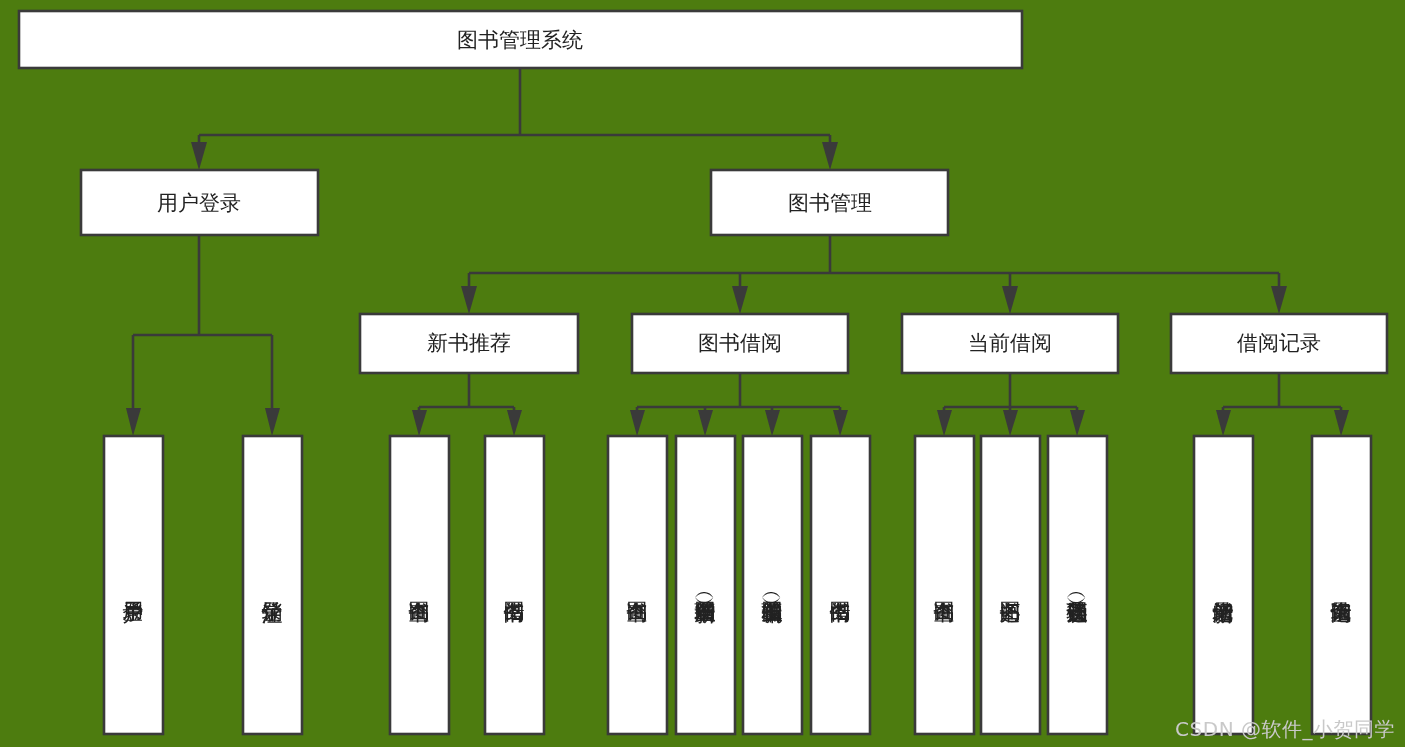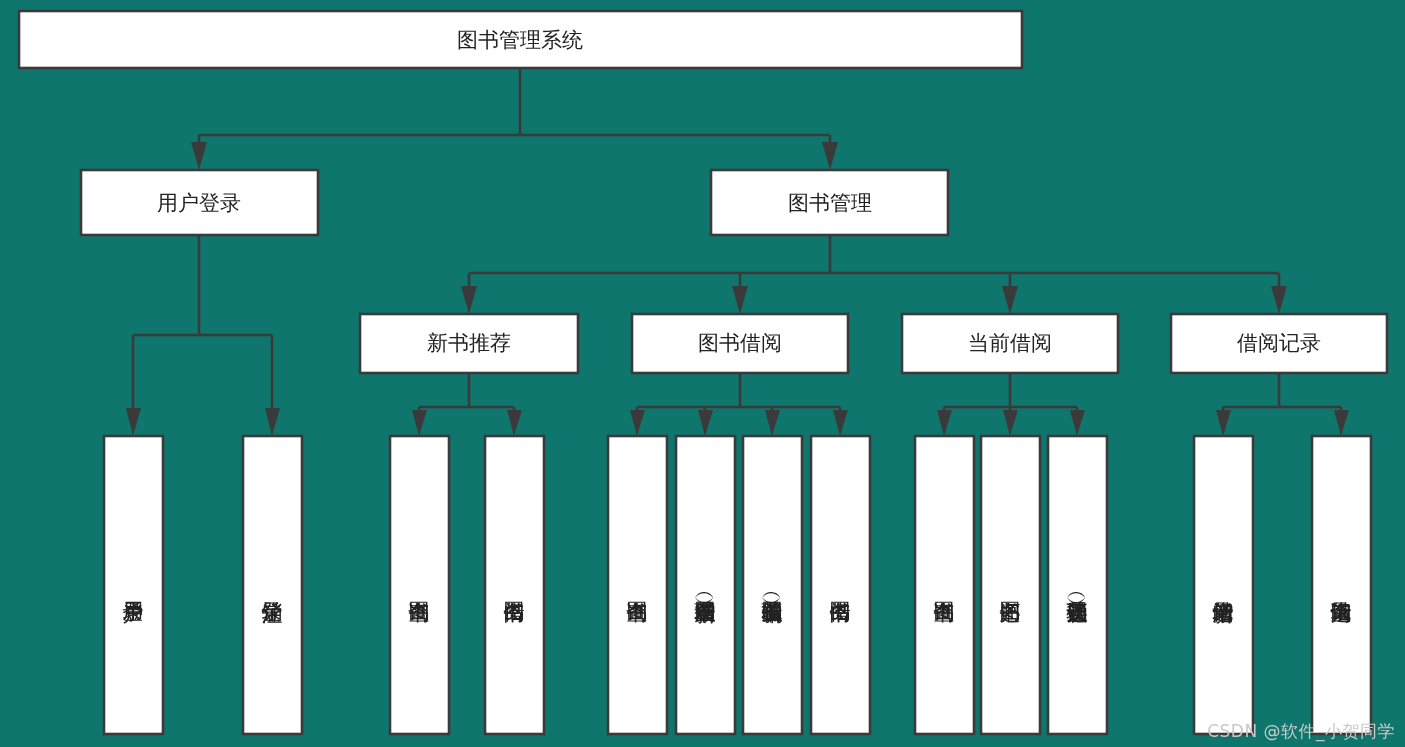--- a/index.html
+++ b/index.html
@@ -11,21 +11,21 @@
   body {
     width: 1405px;
     height: 747px;
     font-family: "DejaVu Sans", "Liberation Sans", sans-serif;
     overflow: hidden;
   }
   #diagram-root {
     position: relative;
     width: 1405px;
     height: 747px;
-    background: #0f766e;
+    background: #4d7c0f;
   }
   svg#tree-svg {
     position: absolute;
     top: 0;
     left: 0;
     width: 1405px;
     height: 747px;
     display: block;
   }
   .node-box {
@@ -57,21 +57,21 @@
     writing-mode: vertical-rl;
     text-orientation: upright;
     glyph-orientation-vertical: 0;
     text-anchor: middle;
   }
   .watermark-text {
     position: absolute;
     right: 10px;
     bottom: 4px;
     color: #c9c9c9;
-    font-size: 17px;
+    font-size: 20px;
     font-family: "DejaVu Sans", "Liberation Sans", sans-serif;
     letter-spacing: 0.5px;
     white-space: nowrap;
     user-select: none;
   }
 </style>
 </head>
 <body>
 
 <div id="diagram-root">

